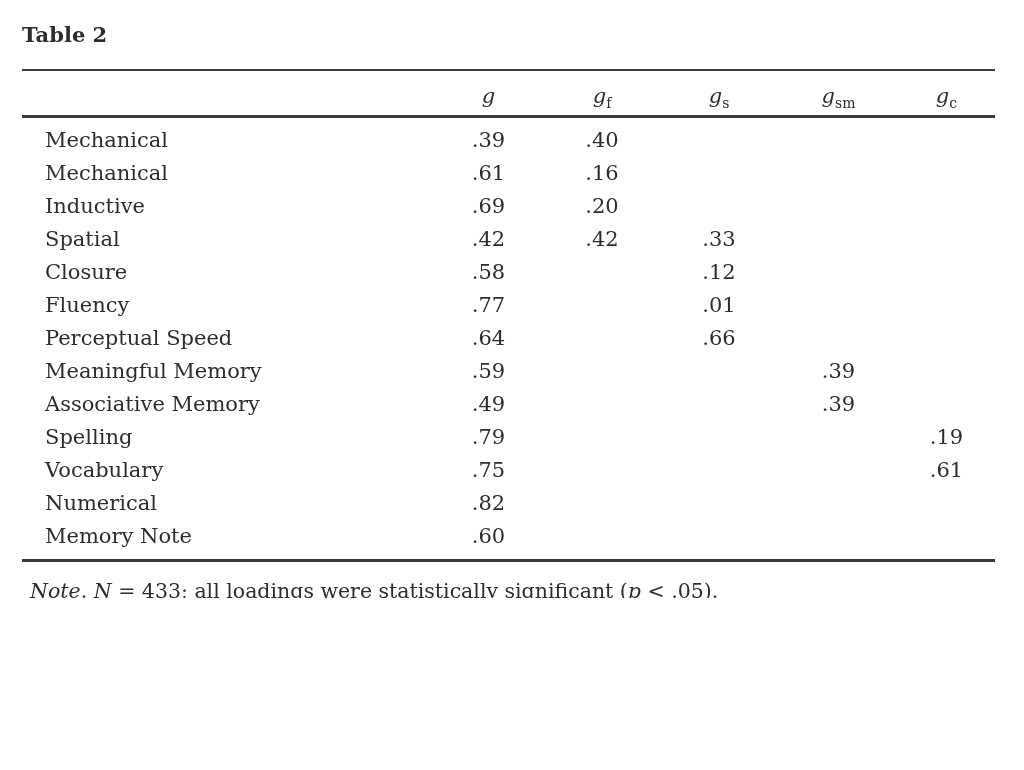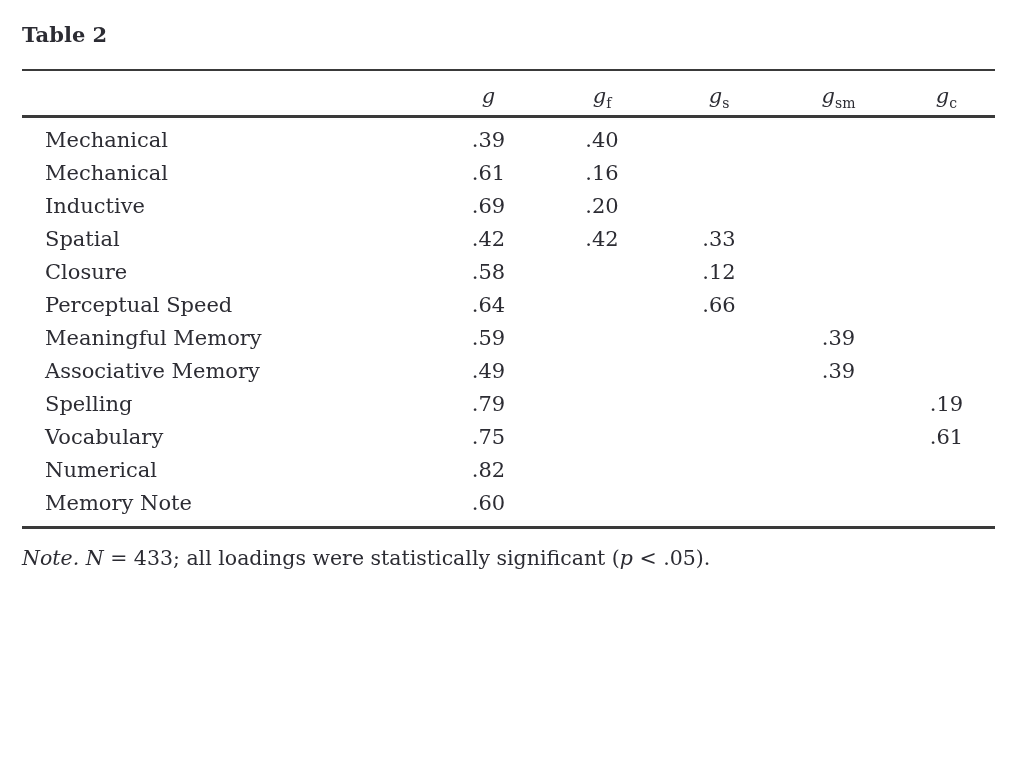--- a/index.html
+++ b/index.html
@@ -70,20 +70,21 @@
     overflow: hidden;
   }
   tbody tr:first-child td { padding-top: 6px; }
   tbody tr:last-child td { padding-bottom: 6px; }
   td.rowlabel { padding-left: 23px; text-align: left; }
   td.val { text-align: center; }
   .note {
     margin-top: 14px;
     font-size: 20.5px;
     line-height: 30px;
+    margin-left: 8px;
   }
   .note i { font-style: italic; }
 </style>
 </head>
 <body>
 
 <div class="page">
 
   <div class="table-label">Table 2</div>
 
@@ -142,20 +143,28 @@
         </tr>
         <tr>
           <td class="rowlabel">Closure</td>
           <td class="val">.58</td>
           <td class="val"></td>
           <td class="val">.12</td>
           <td class="val"></td>
           <td class="val"></td>
         </tr>
         <tr>
+          <td class="rowlabel">Fluency</td>
+          <td class="val">.77</td>
+          <td class="val"></td>
+          <td class="val">.01</td>
+          <td class="val"></td>
+          <td class="val"></td>
+        </tr>
+        <tr>
           <td class="rowlabel">Perceptual Speed</td>
           <td class="val">.64</td>
           <td class="val"></td>
           <td class="val">.66</td>
           <td class="val"></td>
           <td class="val"></td>
         </tr>
         <tr>
           <td class="rowlabel">Meaningful Memory</td>
           <td class="val">.59</td>

